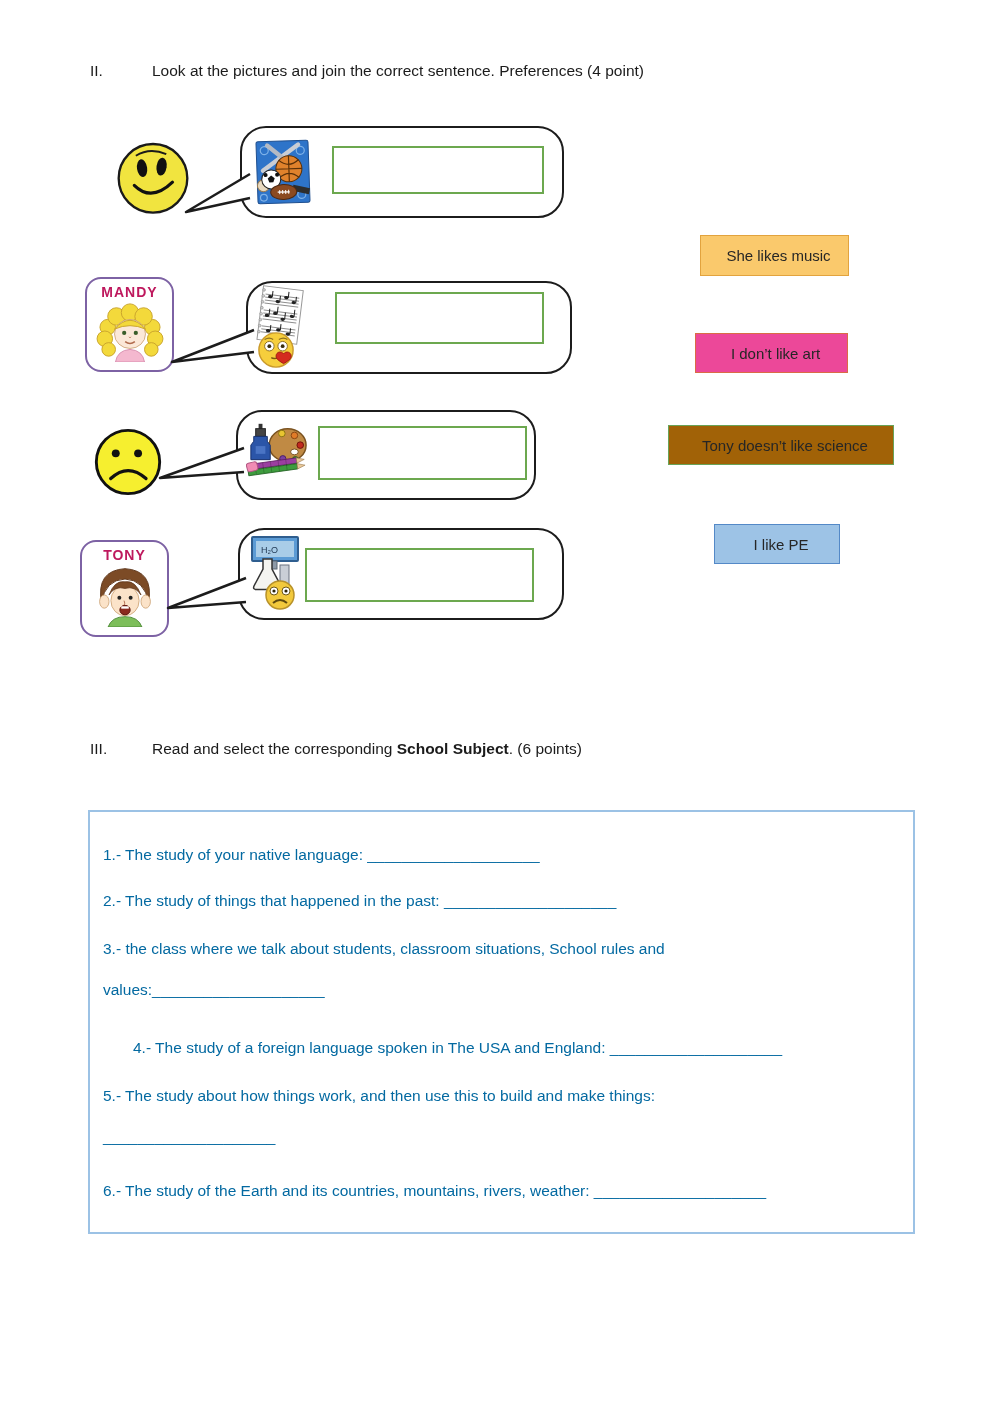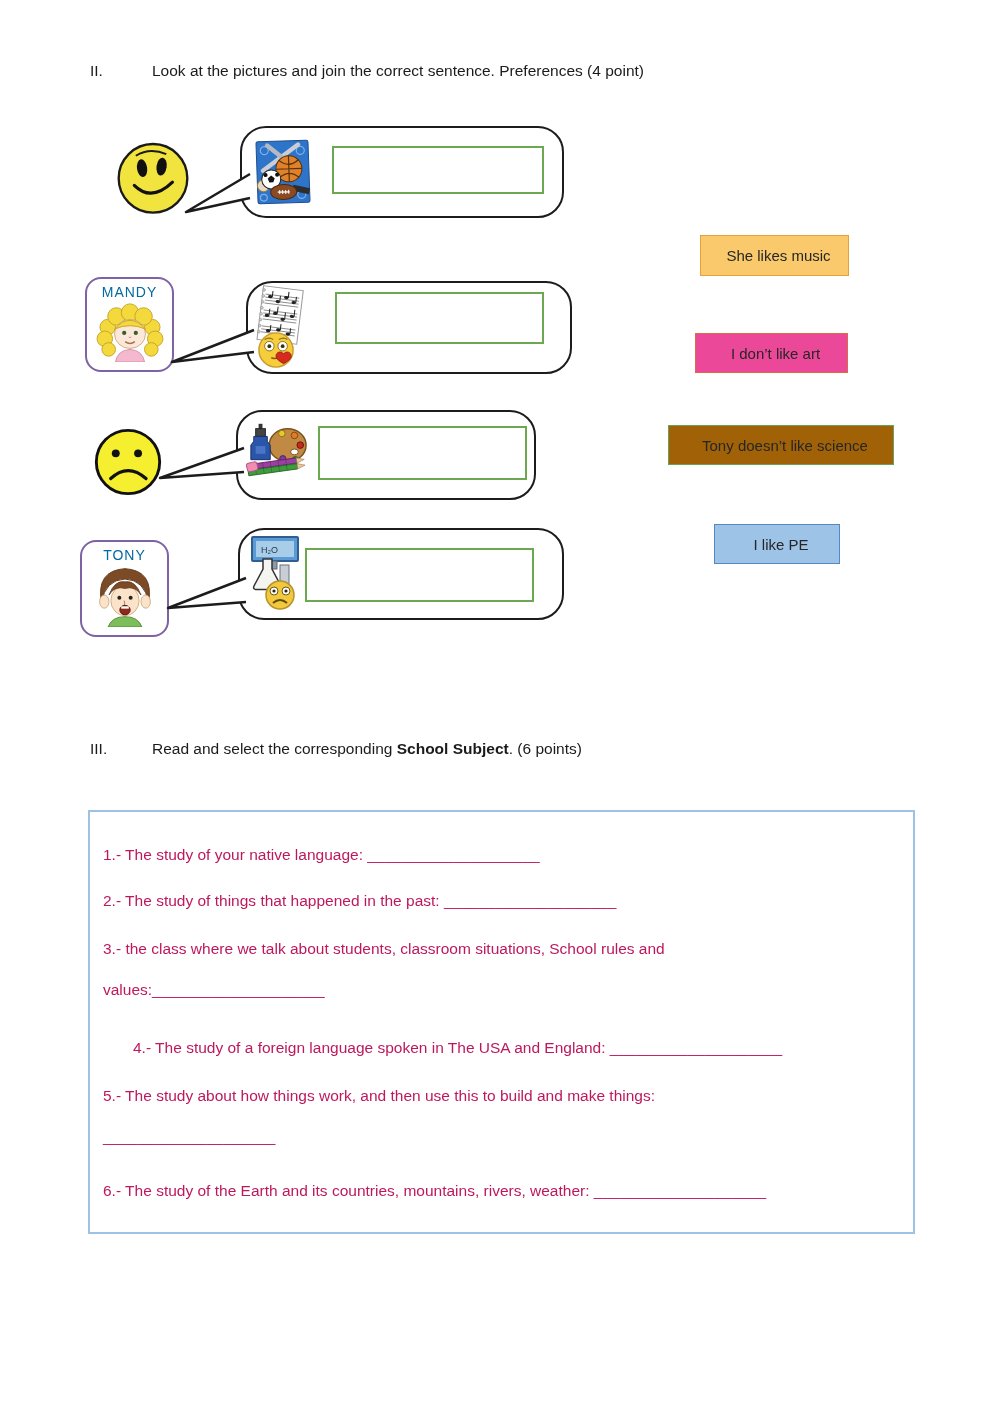--- a/index.html
+++ b/index.html
@@ -31,38 +31,38 @@
     border:2px solid #6CA84F;z-index:3;
   }
   
   .card{
     position:absolute;background:#fff;
     border:2.5px solid #7D62A4;border-radius:16px;
     z-index:1;text-align:center;
   }
   .card-label{
     display:block;margin-top:5px;
-    font-weight:normal;font-size:14px;letter-spacing:1px;color:#0369a1;
+    font-weight:bold;font-size:14px;letter-spacing:1px;color:#be185d;
   }
   .card svg{display:block;margin:0 auto;}
   
   .opt{
     position:absolute;display:flex;align-items:center;justify-content:center;
     font-size:15px;color:#262626;z-index:2;padding-left:8px;
   }
   .opt1{left:700px;top:235px;width:139px;height:39px;background:#FAC96C;border:1.5px solid #E2A33E;}
   .opt2{left:695px;top:333px;width:143px;height:38px;background:#ec4899;border:1.5px solid #D96C45;}
   .opt3{left:668px;top:425px;width:216px;height:38px;background:#a16207;border:1.5px solid #69A357;}
   .opt4{left:714px;top:524px;width:116px;height:38px;background:#9DC3E6;border:1.5px solid #5489C7;}
   
   .qbox{
     position:absolute;left:88px;top:810px;width:823px;height:420px;
     border:2px solid #9CC2E5;background:#fff;
   }
-  .qline{position:absolute;left:103px;font-size:15.5px;color:#be185d;white-space:nowrap;}
+  .qline{position:absolute;left:103px;font-size:15.5px;color:#0369a1;white-space:nowrap;}
 </style>
 </head>
 <body>
 
 <div class="page">
 
   <div class="h-num sec2-top">II.</div>
   <div class="h-title sec2-top">Look at the pictures and join the correct sentence. Preferences (4 point)</div>
 
   <svg class="abs" style="left:113px;top:137px;" width="80" height="78" viewBox="0 0 100 100">

